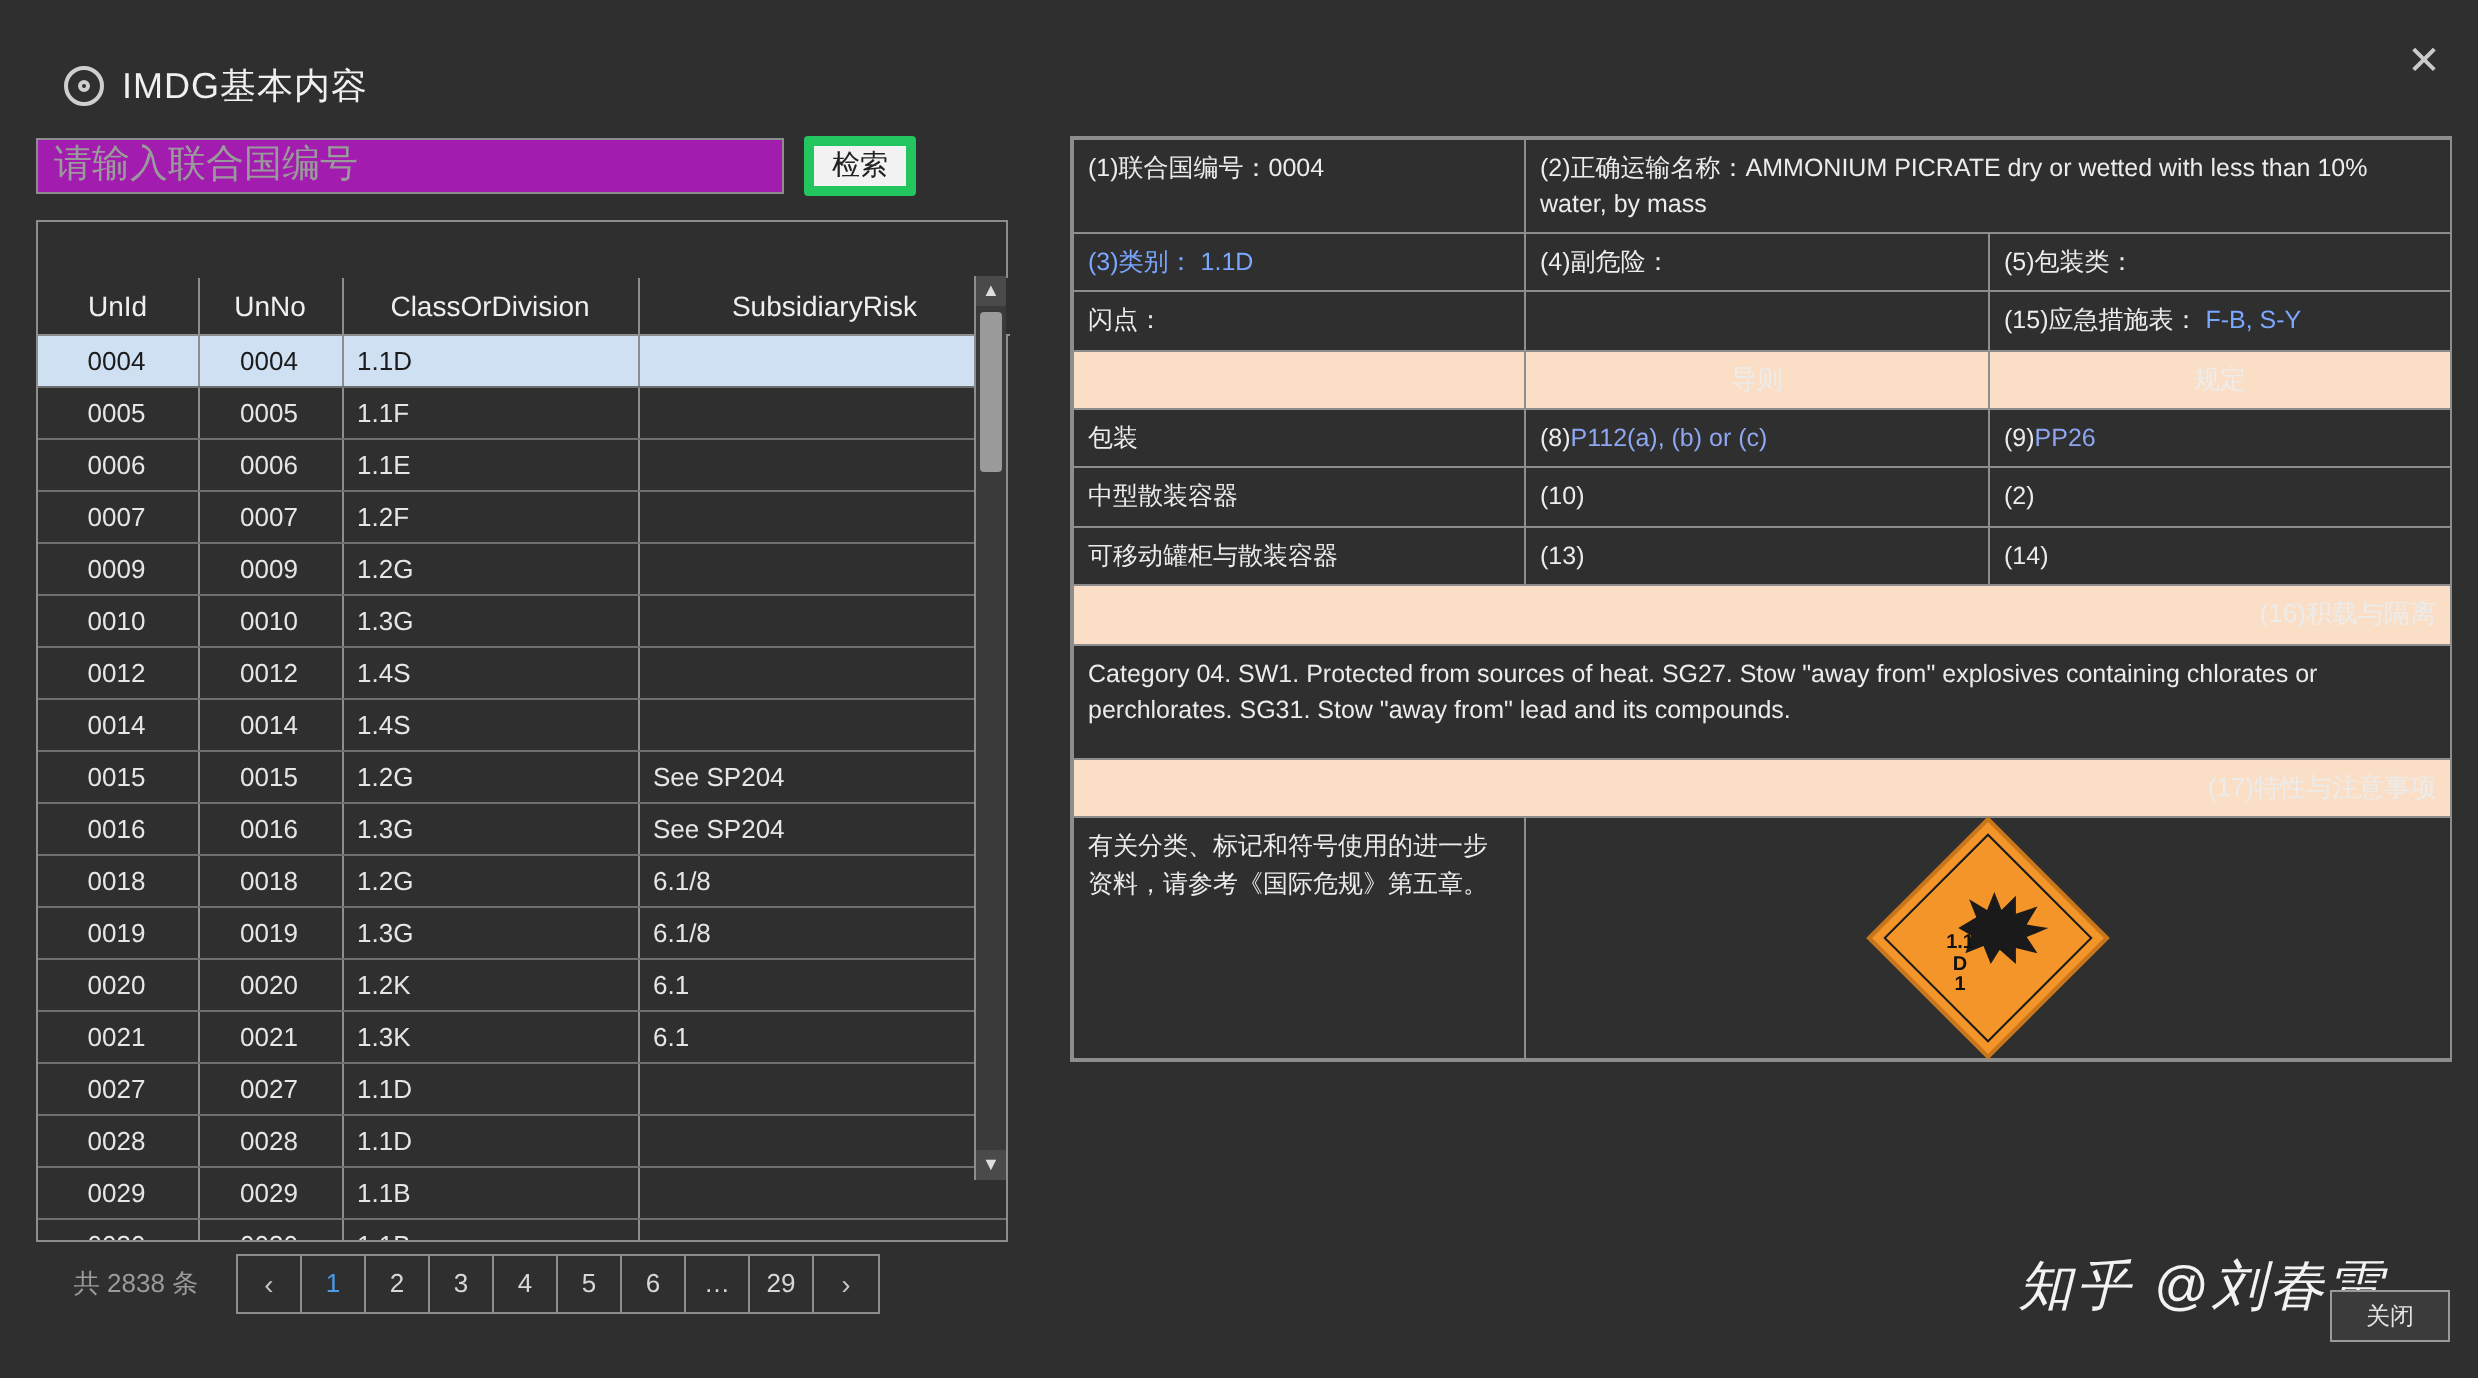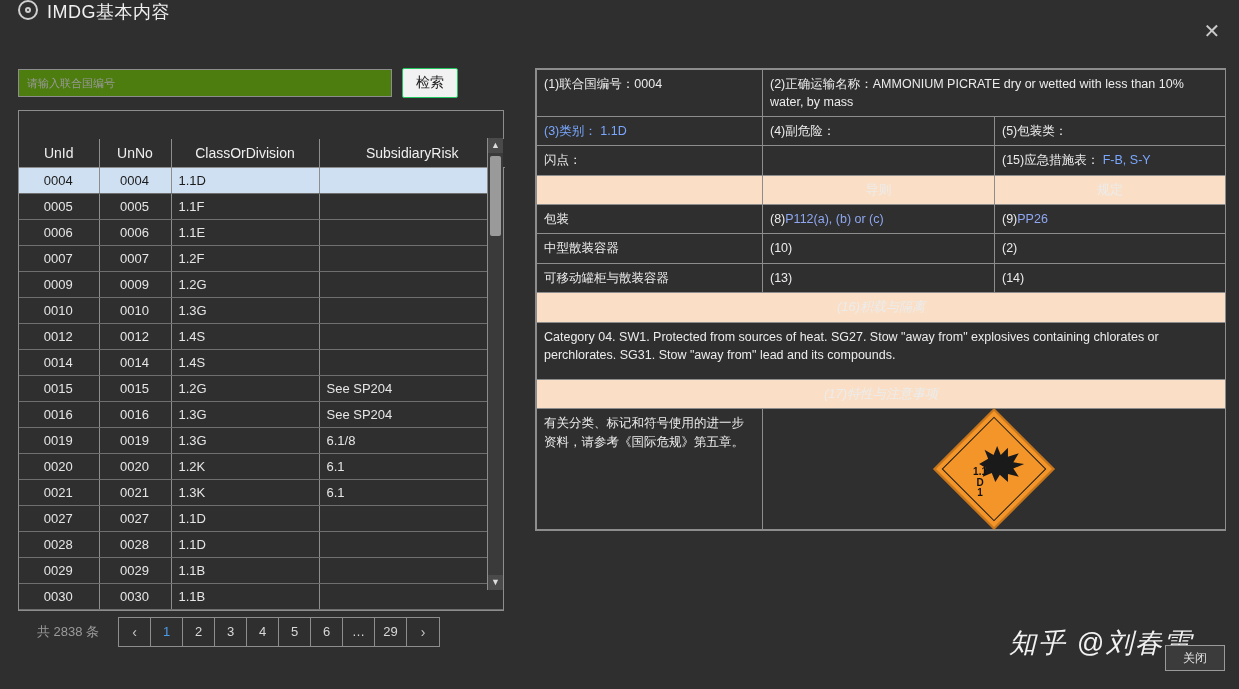--- a/index.html
+++ b/index.html
@@ -14,25 +14,25 @@
   .app {
     position: relative;
     width: 1239px;
     height: 689px;
     background: #2f2f2f;
     color: #e8e8e8;
   }
   
   .titlebar {
     position: absolute;
-    top: 0; left: 0; right: 0;
+    top: 12px; left: 0; right: 0;
     height: 62px;
     display: flex;
-    align-items: flex-start;
-    padding-left: 18px;
+    align-items: center;
+    padding-left: 32px;
   }
   .gear {
     width: 20px; height: 20px;
     border-radius: 50%;
     border: 2px solid #cfcfcf;
     position: relative;
     margin-right: 9px;
     box-sizing: border-box;
   }
   .gear::after {
@@ -68,35 +68,35 @@
     width: 500px;
   }
   .searchrow {
     display: flex;
     align-items: center;
     height: 30px;
   }
   .search-input {
     width: 374px;
     height: 28px;
-    background: #4d7c0f;
+    background: #a21caf;
     border: 1px solid #8d8d8d;
     color: #d8d8d8;
-    font-size: 11px;
+    font-size: 19px;
     padding: 0 8px;
     box-sizing: border-box;
     outline: none;
   }
   .search-input::placeholder { color: #9a9a9a; }
   .search-btn {
     margin-left: 10px;
     width: 56px;
     height: 30px;
     background: #f2f2f2;
-    border: 1px solid #22c55e;
+    border: 5px solid #22c55e;
     color: #222;
     font-size: 14px;
     cursor: pointer;
     border-radius: 2px;
   }
   .grid-wrap {
     margin-top: 12px;
     border: 1px solid #8d8d8d;
     width: 486px;
     box-sizing: border-box;
@@ -225,24 +225,23 @@
   td.hdr {
     background: #fadfc6;
     color: #3a3a3a;
     text-align: center;
     font-size: 13px;
     padding: 5px 0;
   }
   td.band {
     background: #fadfc6;
     color: #3a3a3a;
-    text-align: center;
+    text-align: right;
     font-size: 13px;
     padding: 6px 0;
-    font-style: italic;
   }
   .blue { color: #7aa7ff; }
   .blue2 { color: #8ba8ef; }
   .lnk { color: #8ea7f0; }
   
   .placard-cell {
     padding: 0;
     height: 110px;
   }
   .placard-wrap {
@@ -400,20 +399,26 @@
                 <td>1.2G</td>
                 <td>See SP204</td>
               </tr>
               <tr>
                 <td class="center">0016</td>
                 <td class="center">0016</td>
                 <td>1.3G</td>
                 <td>See SP204</td>
               </tr>
               <tr>
+                <td class="center">0018</td>
+                <td class="center">0018</td>
+                <td>1.2G</td>
+                <td>6.1/8</td>
+              </tr>
+              <tr>
                 <td class="center">0019</td>
                 <td class="center">0019</td>
                 <td>1.3G</td>
                 <td>6.1/8</td>
               </tr>
               <tr>
                 <td class="center">0020</td>
                 <td class="center">0020</td>
                 <td>1.2K</td>
                 <td>6.1</td>

